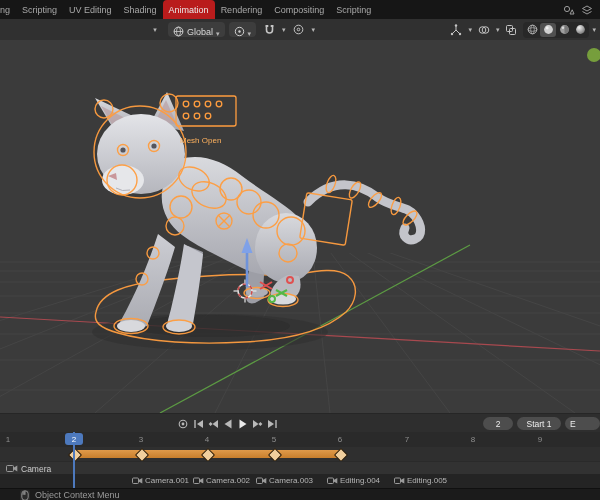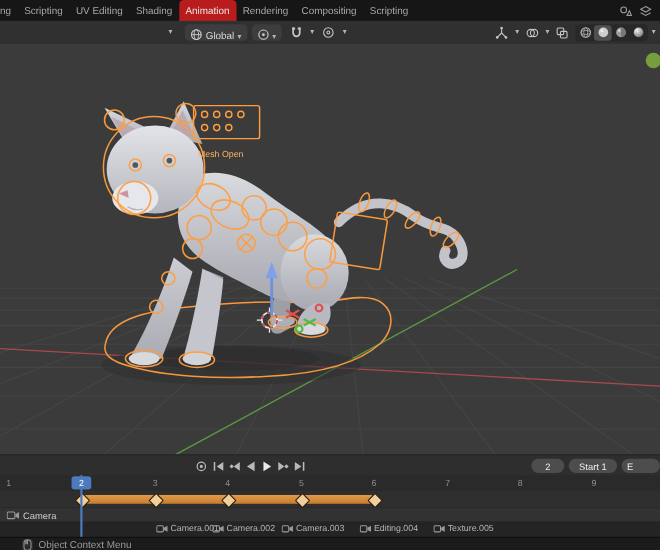--- a/index.html
+++ b/index.html
@@ -410,21 +410,21 @@
 
   <div id="chanrow" class="row">
     <svg width="12" height="9" viewBox="0 0 12 9">
       <rect x="0.5" y="1.5" width="7" height="6" rx="1" fill="none" stroke="#9a9a9a" stroke-width="1"></rect>
       <path d="M8 3.4L11.3 1.4v6.2L8 5.6z" fill="#9a9a9a"></path>
     </svg>
     <span>Camera</span>
   </div>
 
   <div id="markrow" class="row">
-    <div class="marker" style="left:142px">
+    <div class="marker" style="left:132px">
       <svg width="11" height="8" viewBox="0 0 11 8">
         <rect x="0.5" y="1" width="6" height="5.5" rx="1" fill="none" stroke="#9a9a9a" stroke-width="1"></rect>
         <path d="M7 2.8L10.3 1v5.5L7 4.8z" fill="#9a9a9a"></path>
       </svg>
       <span>Camera.001</span>
     </div>
     <div class="marker" style="left:193px">
       <svg width="11" height="8" viewBox="0 0 11 8">
         <rect x="0.5" y="1" width="6" height="5.5" rx="1" fill="none" stroke="#9a9a9a" stroke-width="1"></rect>
         <path d="M7 2.8L10.3 1v5.5L7 4.8z" fill="#9a9a9a"></path>
@@ -443,21 +443,21 @@
         <rect x="0.5" y="1" width="6" height="5.5" rx="1" fill="none" stroke="#9a9a9a" stroke-width="1"></rect>
         <path d="M7 2.8L10.3 1v5.5L7 4.8z" fill="#9a9a9a"></path>
       </svg>
       <span>Editing.004</span>
     </div>
     <div class="marker" style="left:394px">
       <svg width="11" height="8" viewBox="0 0 11 8">
         <rect x="0.5" y="1" width="6" height="5.5" rx="1" fill="none" stroke="#9a9a9a" stroke-width="1"></rect>
         <path d="M7 2.8L10.3 1v5.5L7 4.8z" fill="#9a9a9a"></path>
       </svg>
-      <span>Texture.005</span>
+      <span>Editing.005</span>
     </div>
   </div>
 
   <div id="playline"></div>
   <div id="playbox">2</div>
 
   <div id="statusbar" class="row">
     <span class="mousebox">
       <svg width="8" height="11" viewBox="0 0 8 11">
         <rect x="0.8" y="0.8" width="6.4" height="9.4" rx="3" fill="none" stroke="#8f8f8f" stroke-width="1"></rect>

